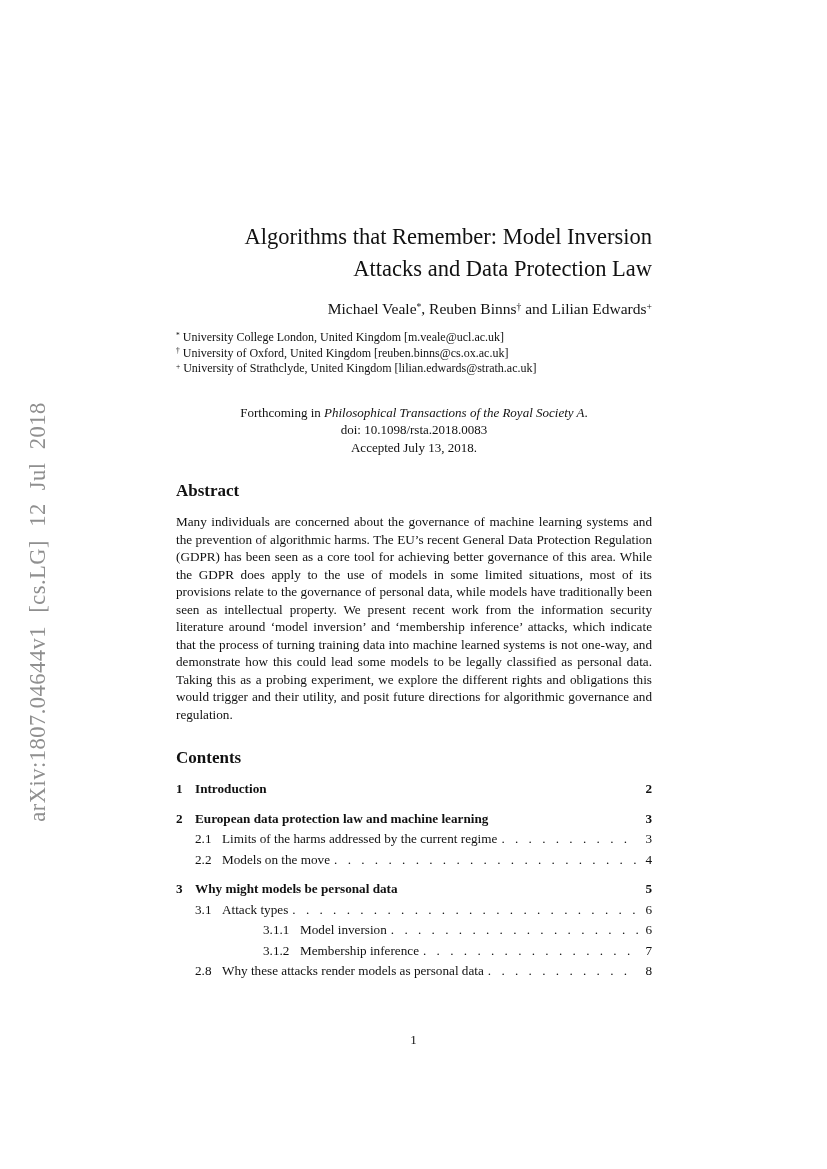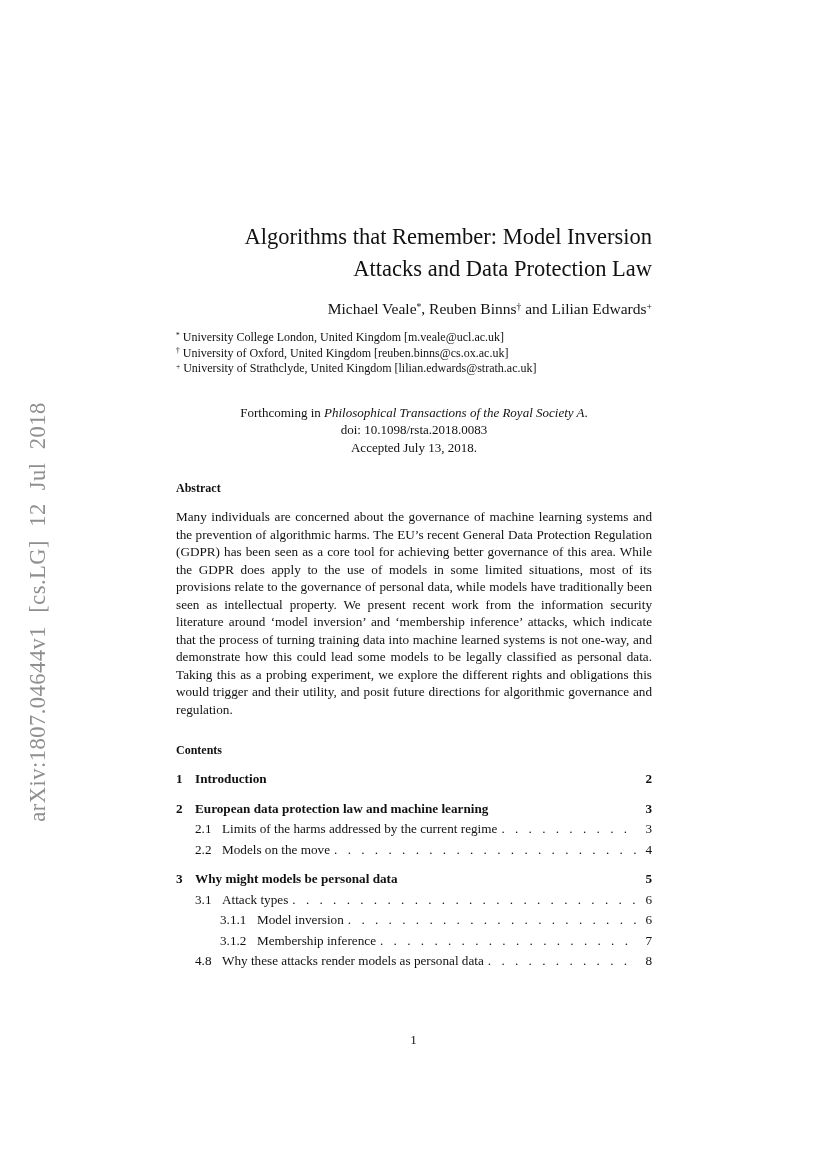--- a/index.html
+++ b/index.html
@@ -55,21 +55,21 @@
   }
   .affil-line { white-space: nowrap; }
   .pubnote {
     margin-top: 27px;
     text-align: center;
     font-size: 13px;
     line-height: 17.5px;
   }
   .section-heading {
     margin: 25px 0 0 0;
-    font-size: 12px;
+    font-size: 17px;
     font-weight: bold;
   }
   .abstract-text {
     margin: 12px 0 0 0;
     font-size: 13.2px;
     line-height: 17.5px;
     text-align: justify;
   }
   .toc {
     margin-top: 13px;
@@ -80,21 +80,21 @@
     align-items: baseline;
     margin-top: 4px;
     line-height: 16.5px;
   }
   .toc-row.level-0 { font-weight: bold; margin-top: 13px; }
   .toc-row.level-1 { padding-left: 19px; }
   .toc-row.level-2 { padding-left: 44px; }
   .toc-num { flex: none; }
   .level-0 .toc-num { width: 19px; }
   .level-1 .toc-num { width: 27px; }
-  .level-2 .toc-num { width: 37px; }
+  .level-2 .toc-num { width: 37px; margin-left: 43px; }
   .toc-title { flex: none; }
   .toc-fill {
     flex: 1 1 auto;
     overflow: hidden;
     white-space: nowrap;
     margin: 0 4px;
   }
   .toc-fill.dotted { text-align: right; }
   .toc-fill.dotted::after {
     content: ". . . . . . . . . . . . . . . . . . . . . . . . . . . . . . . . . . . . . . . . . . . . . . . . . . . .";
@@ -193,21 +193,21 @@
       </div>
 
       <div class="toc-row level-2">
         <span class="toc-num">3.1.2</span>
         <span class="toc-title">Membership inference</span>
         <span class="toc-fill dotted"></span>
         <span class="toc-page">7</span>
       </div>
 
       <div class="toc-row level-1">
-        <span class="toc-num">4.8</span>
+        <span class="toc-num">2.8</span>
         <span class="toc-title">Why these attacks render models as personal data</span>
         <span class="toc-fill dotted"></span>
         <span class="toc-page">8</span>
       </div>
 
     </div>
 
   </div>
 
   <div class="page-number">1</div>

